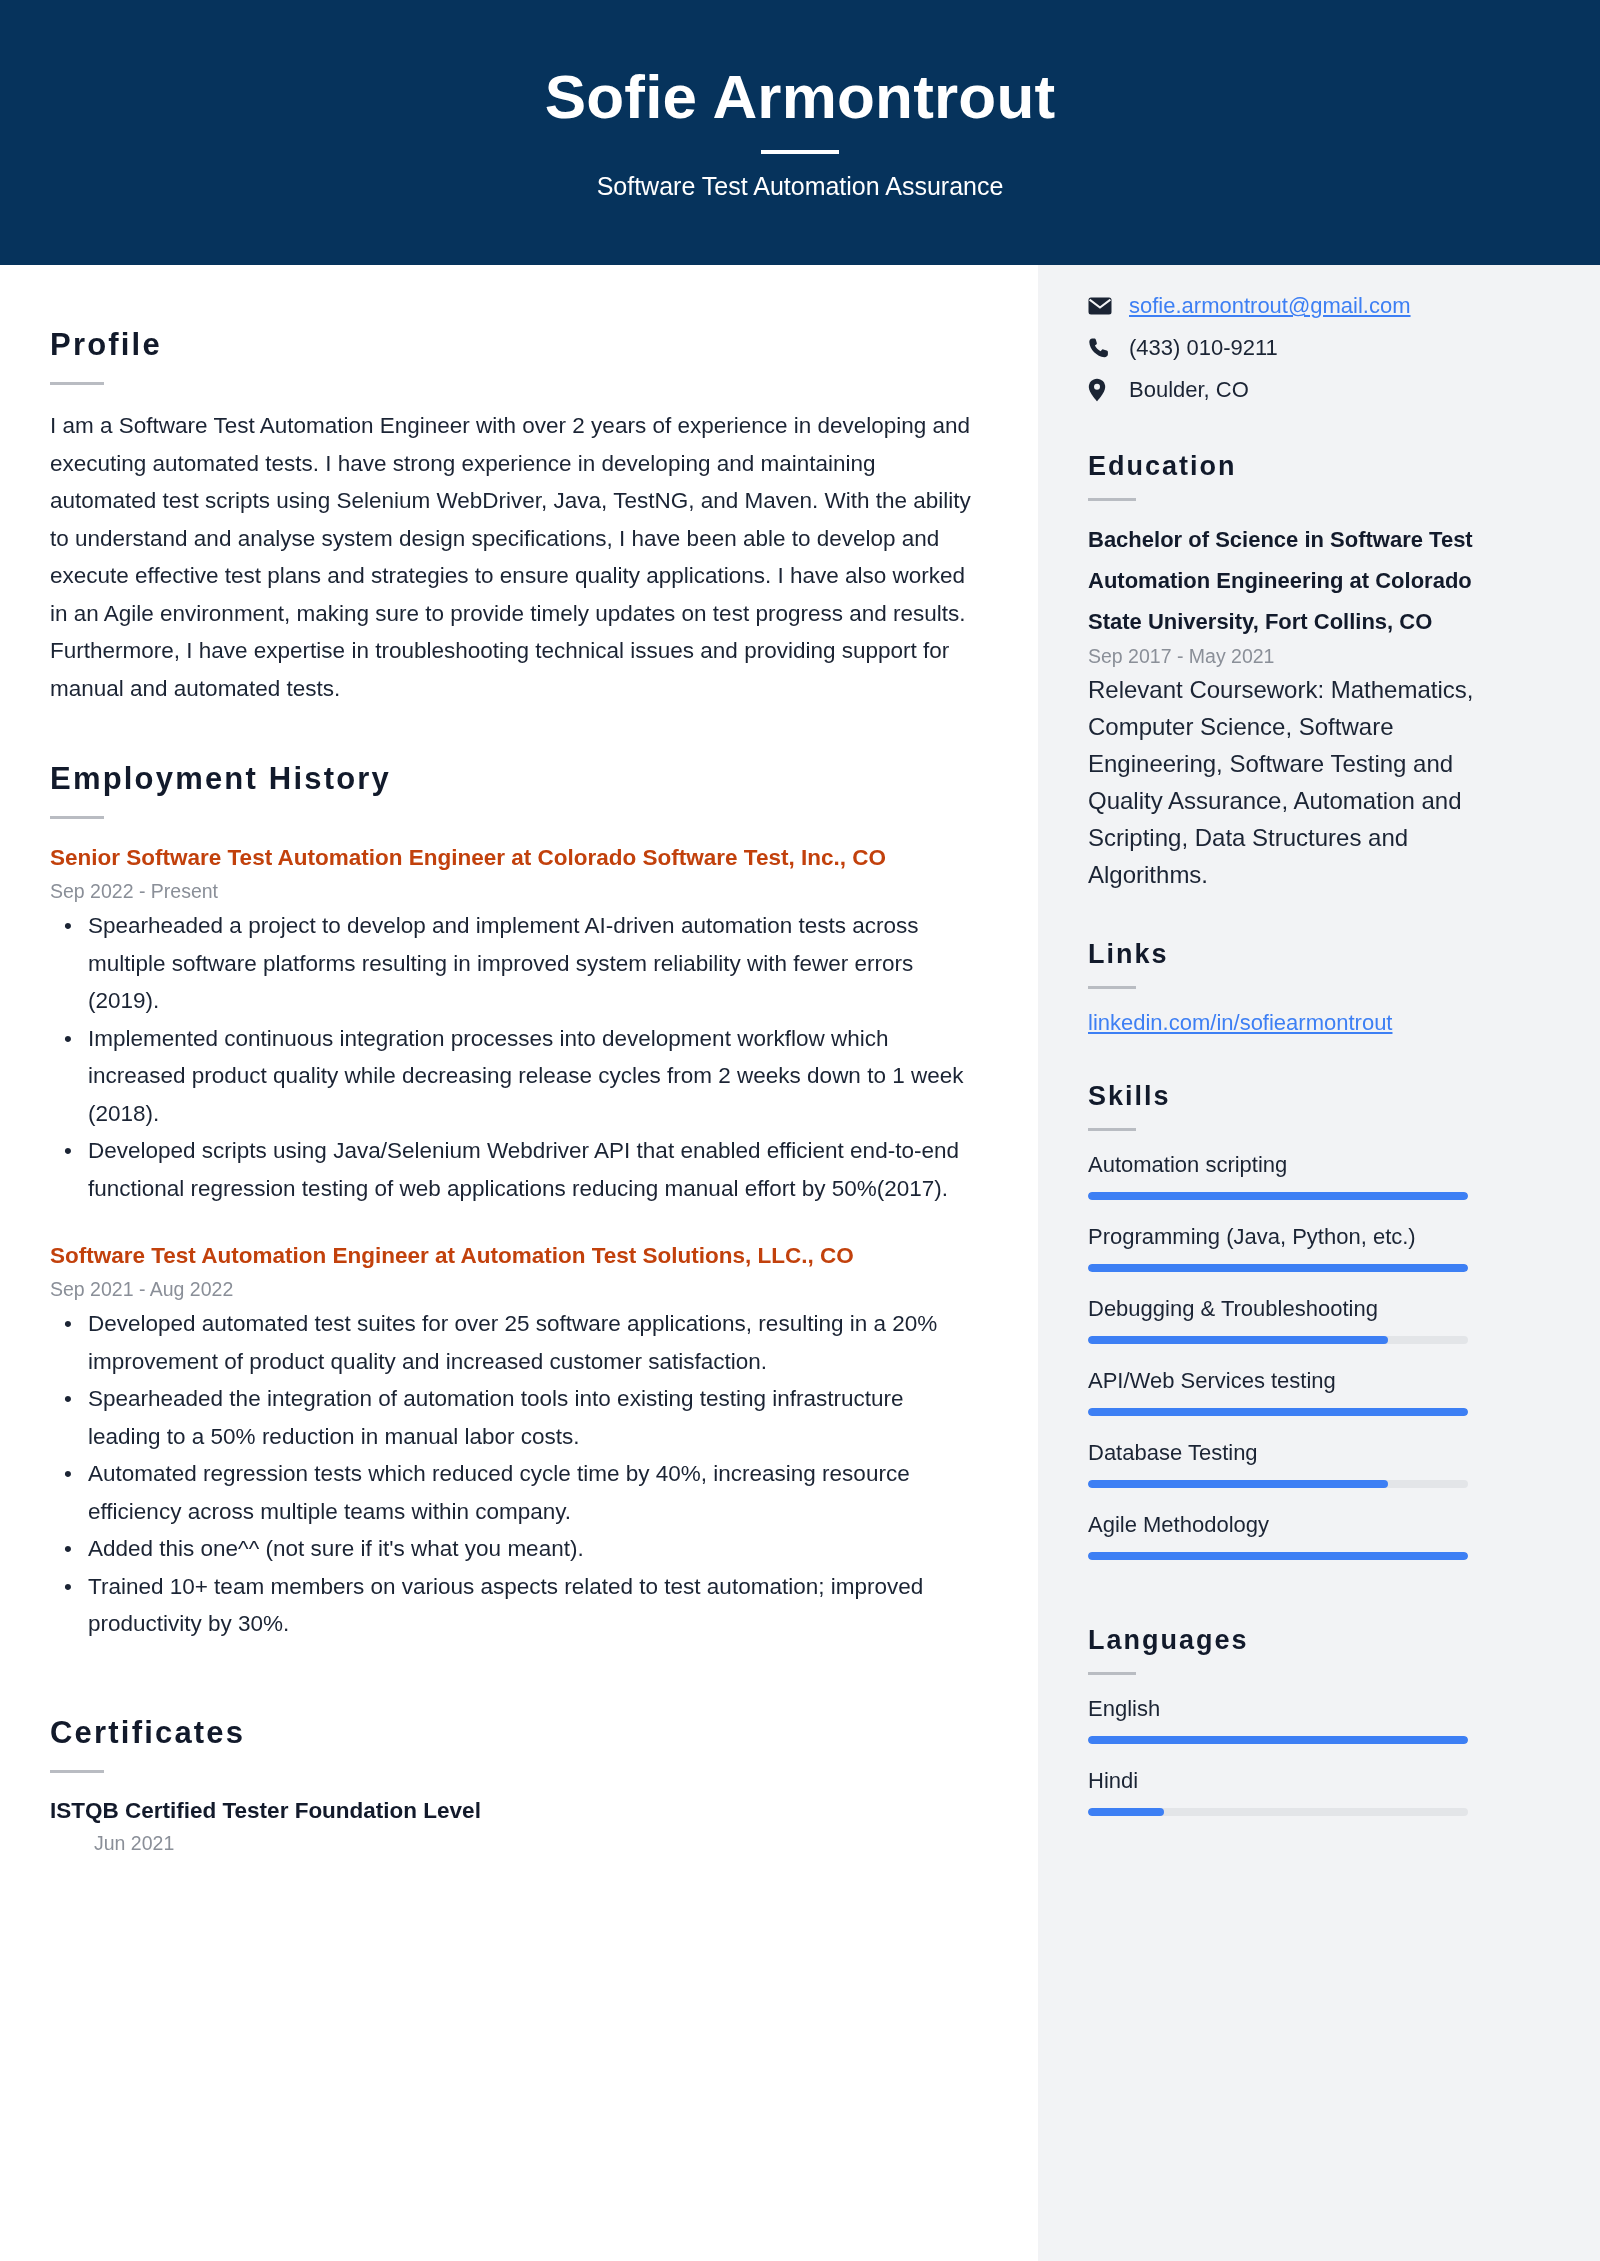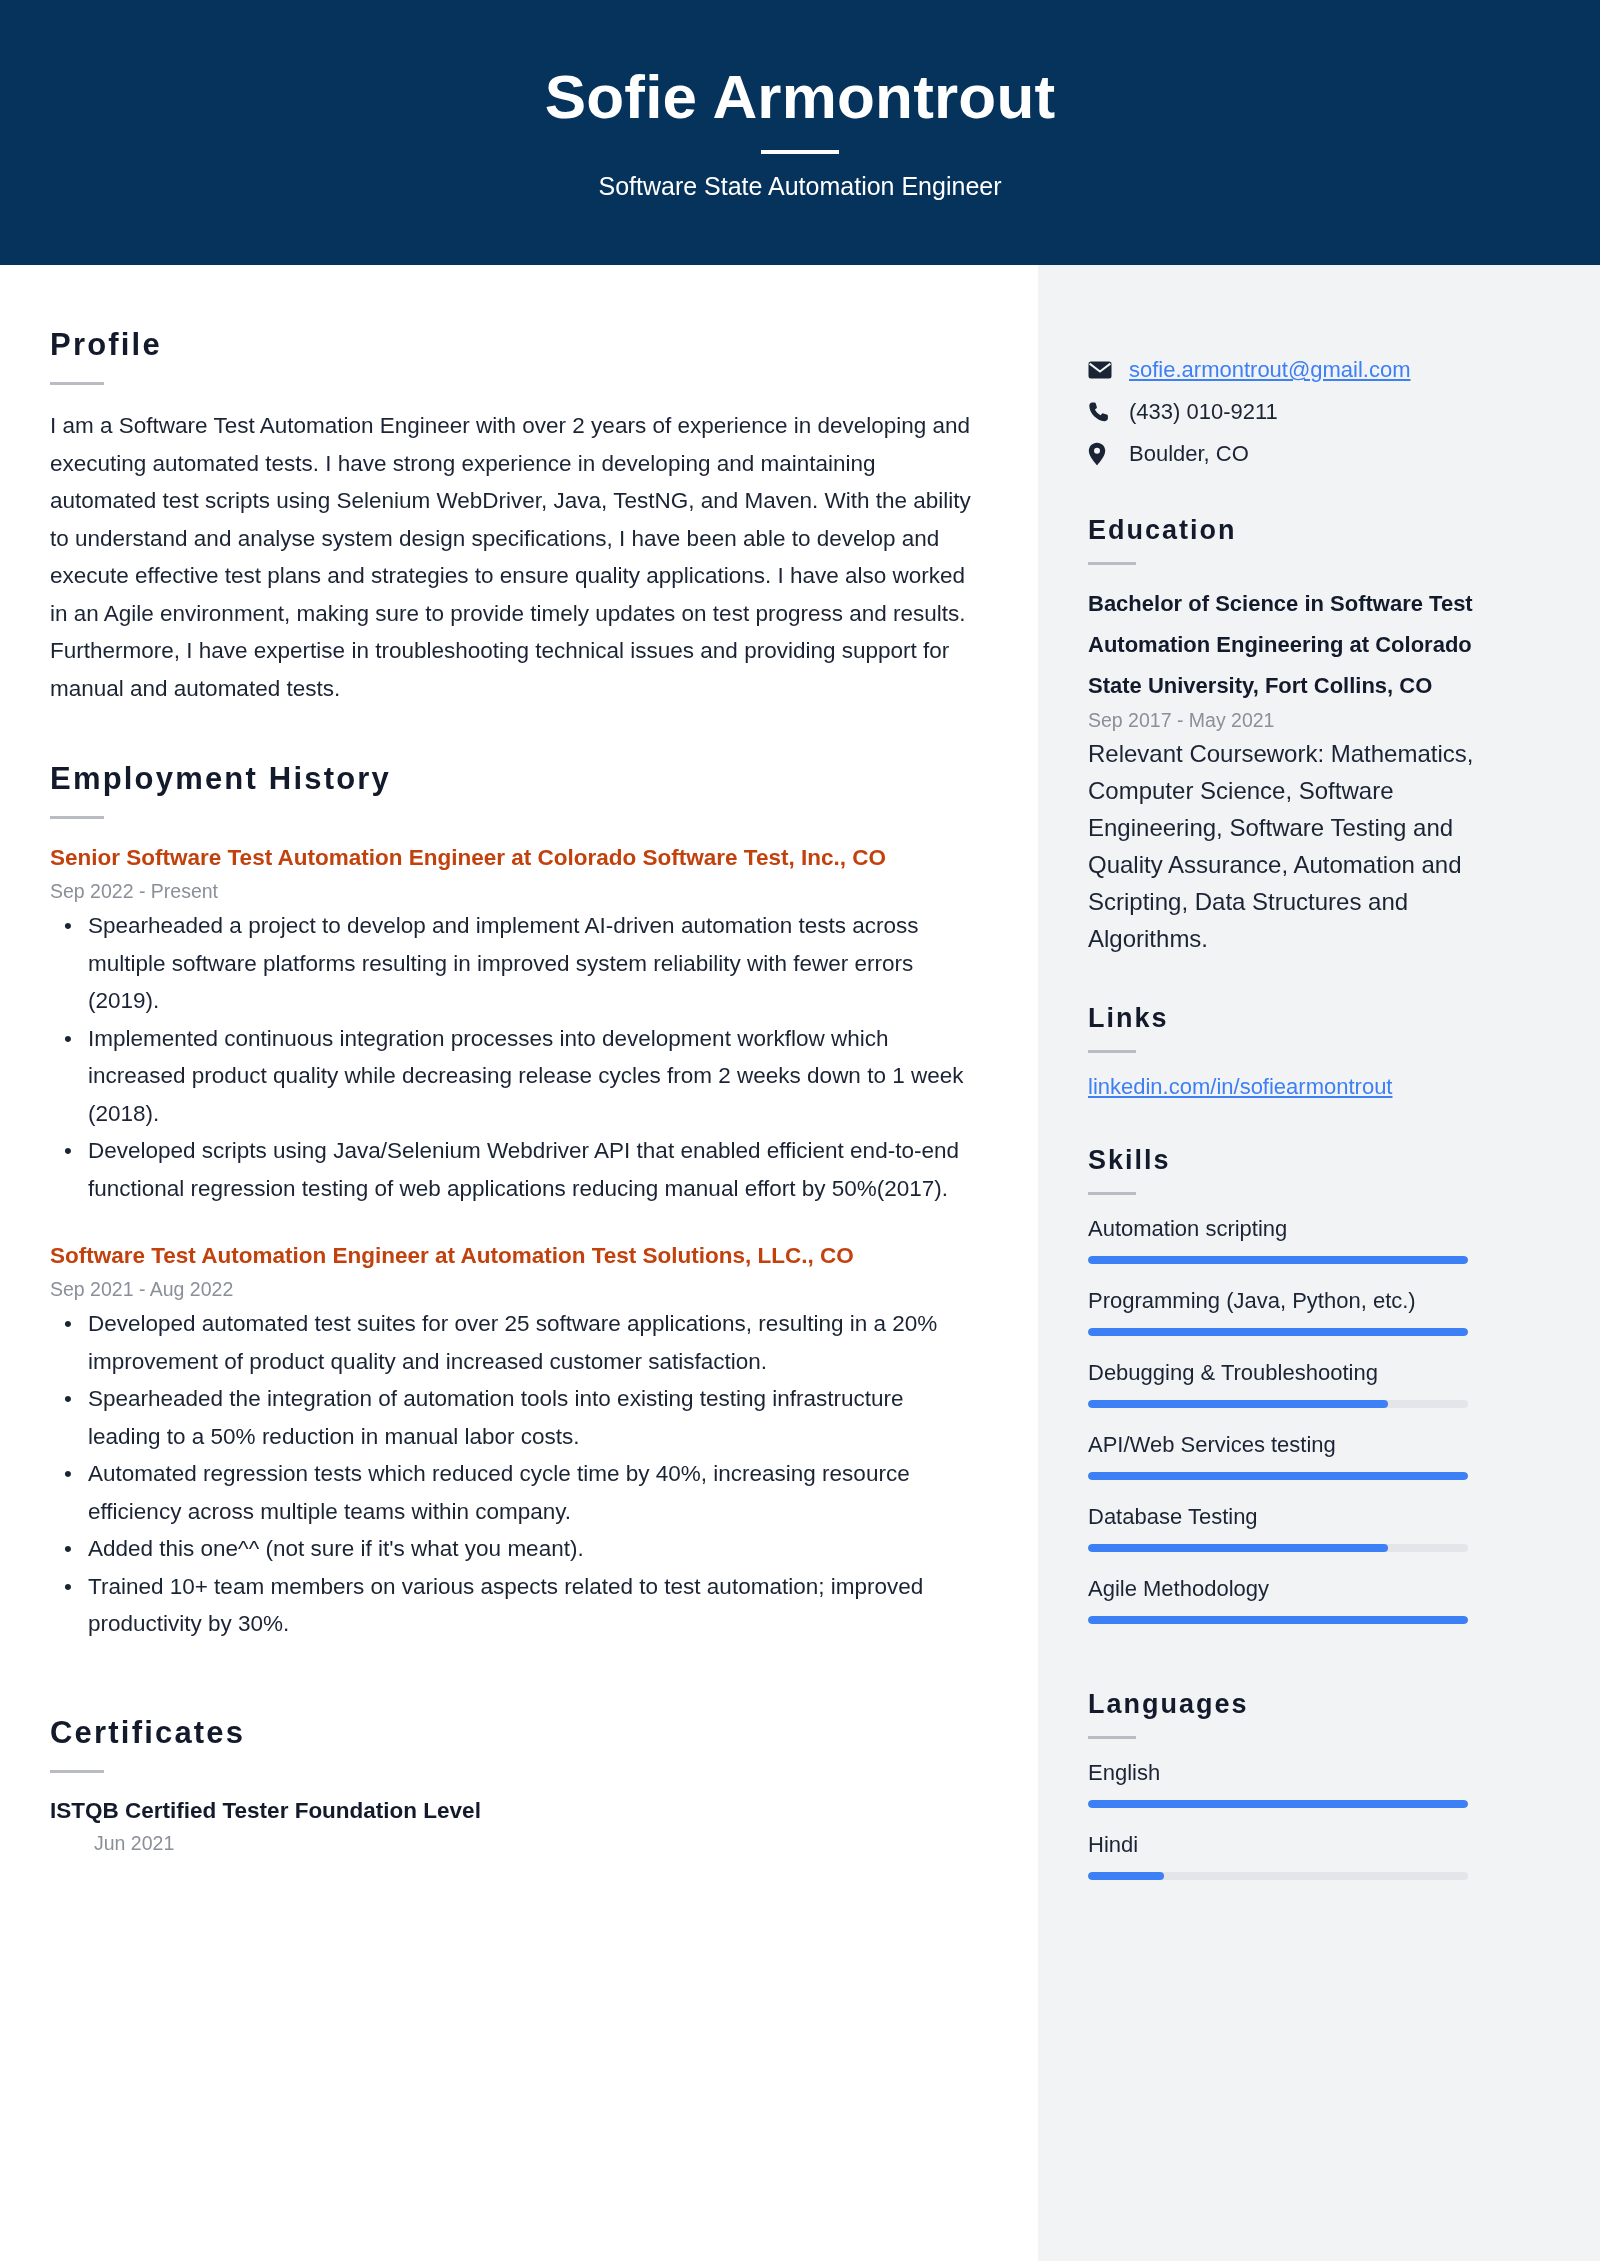--- a/index.html
+++ b/index.html
@@ -56,21 +56,21 @@
     align-items: stretch;
   }
   .main-col {
     width: 1038px;
     background: #ffffff;
     padding: 62px 56px 0 50px;
   }
   .side-col {
     width: 562px;
     background: #f2f3f5;
-    padding: 90px 70px 0 50px;
+    padding: 26px 70px 0 50px;
   }
 
   
   .sec-h {
     font-size: 31px;
     font-weight: 700;
     color: #121a2b;
     letter-spacing: 2.2px;
   }
   .sec-h-small {
@@ -230,21 +230,21 @@
   }
 </style>
 </head>
 <body>
 
 <div class="page">
 
   <div class="header">
     <div class="header-name">Sofie Armontrout</div>
     <div class="header-rule"></div>
-    <div class="header-title">Software State Automation Engineer</div>
+    <div class="header-title">Software Test Automation Assurance</div>
   </div>
 
   <div class="body-wrap">
 
     <div class="main-col">
 
       <div>
         <div class="sec-h">Profile</div>
         <div class="sec-rule"></div>
         <div class="profile-text">I am a Software Test Automation Engineer with over 2 years of experience in developing and executing automated tests. I have strong experience in developing and maintaining automated test scripts using Selenium WebDriver, Java, TestNG, and Maven. With the ability to understand and analyse system design specifications, I have been able to develop and execute effective test plans and strategies to ensure quality applications. I have also worked in an Agile environment, making sure to provide timely updates on test progress and results. Furthermore, I have expertise in troubleshooting technical issues and providing support for manual and automated tests.</div>

